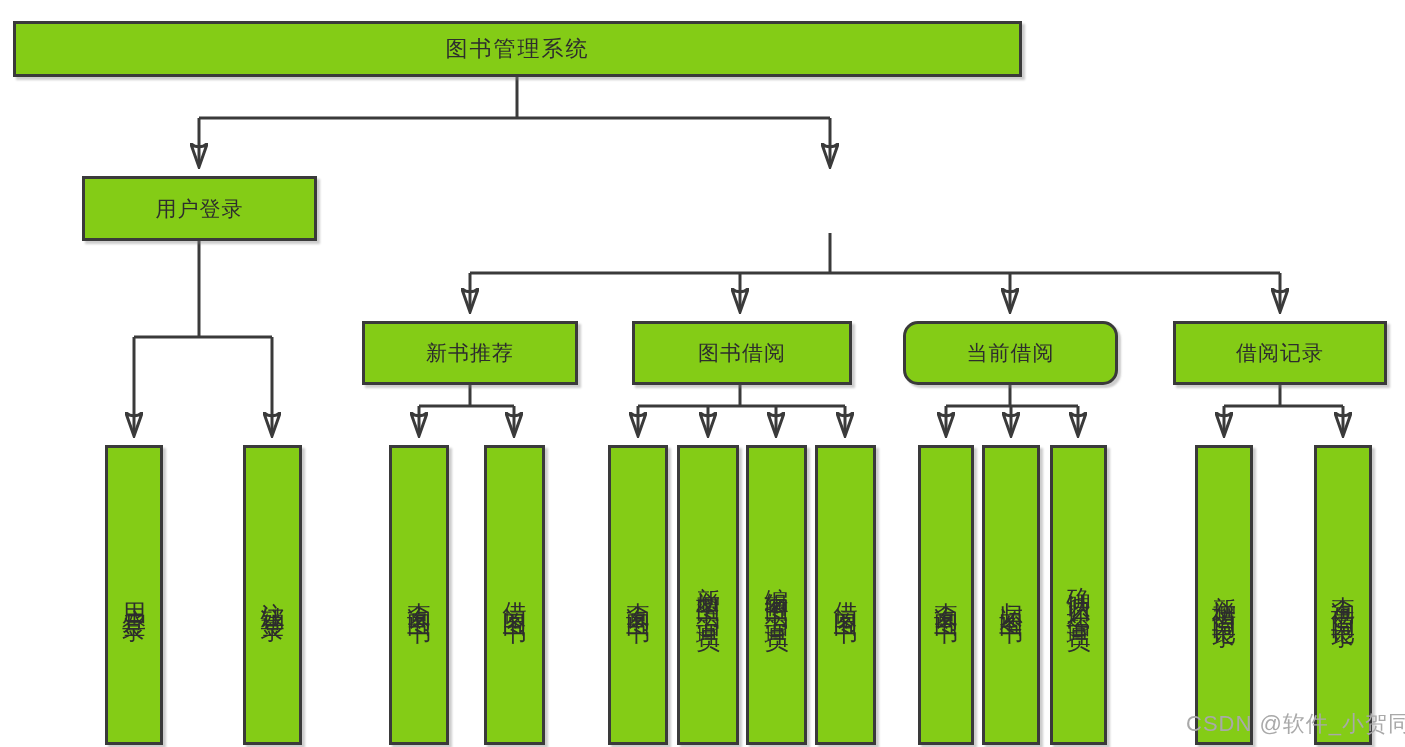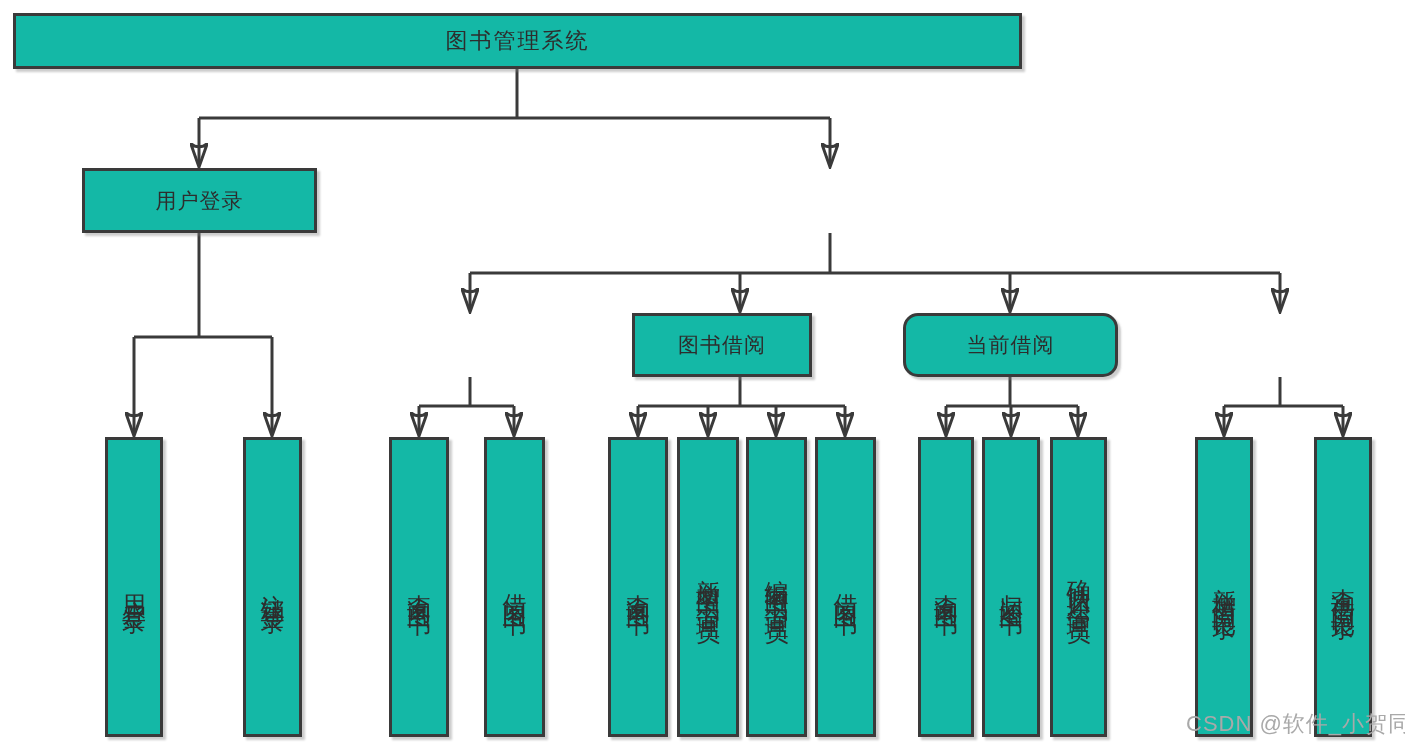--- a/index.html
+++ b/index.html
@@ -10,26 +10,27 @@
     height: 747px;
     background: #ffffff;
     font-family: "Liberation Sans", sans-serif;
     color: #2d2d2d;
     overflow: hidden;
   }
   .wires { position: absolute; left: 0; top: 0; width: 1405px; height: 747px; }
   .wires path { stroke: #3a3a3a; stroke-width: 3; fill: none; }
   .box {
     position: absolute;
-    background: #14b8a6;
+    background: #84cc16;
     border: 3px solid #3a3a3a;
     display: flex;
     align-items: center;
     justify-content: center;
     box-shadow: 3px 3px 2px rgba(130,130,130,0.40);
+    margin-top: 8px;
   }
   .root .label { font-size: 22px; letter-spacing: 2px; }
   .h .label { font-size: 21px; letter-spacing: 1px; white-space: nowrap; }
   .v .label {
     writing-mode: vertical-rl;
     text-orientation: mixed;
     font-size: 24px;
     letter-spacing: 6px;
     line-height: 1;
   }
@@ -98,25 +99,31 @@
   </svg>
 
   <div class="box root" style="left:13px; top:13px; width:1009px; height:56px;">
     <span class="label">图书管理系统</span>
   </div>
 
   <div class="box h" style="left:82px; top:168px; width:235px; height:65px;">
     <span class="label">用户登录</span>
   </div>
 
-  <div class="box h" style="left:632px; top:313px; width:180px; height:64px;">
+  <div class="box h" style="left:362px; top:313px; width:216px; height:64px;">
+    <span class="label">新书推荐</span>
+  </div>
+  <div class="box h" style="left:632px; top:313px; width:220px; height:64px;">
     <span class="label">图书借阅</span>
   </div>
   <div class="box h" style="left:903px; top:313px; width:215px; height:64px;border-radius:15px;">
     <span class="label">当前借阅</span>
+  </div>
+  <div class="box h" style="left:1173px; top:313px; width:214px; height:64px;">
+    <span class="label">借阅记录</span>
   </div>
 
   <div class="box v" style="left:105px; top:437px; width:58px; height:300px;">
     <span class="label">用户登录</span>
   </div>
   <div class="box v" style="left:243px; top:437px; width:59px; height:300px;">
     <span class="label">注销登录</span>
   </div>
 
   <div class="box v" style="left:389px; top:437px; width:60px; height:300px;">

